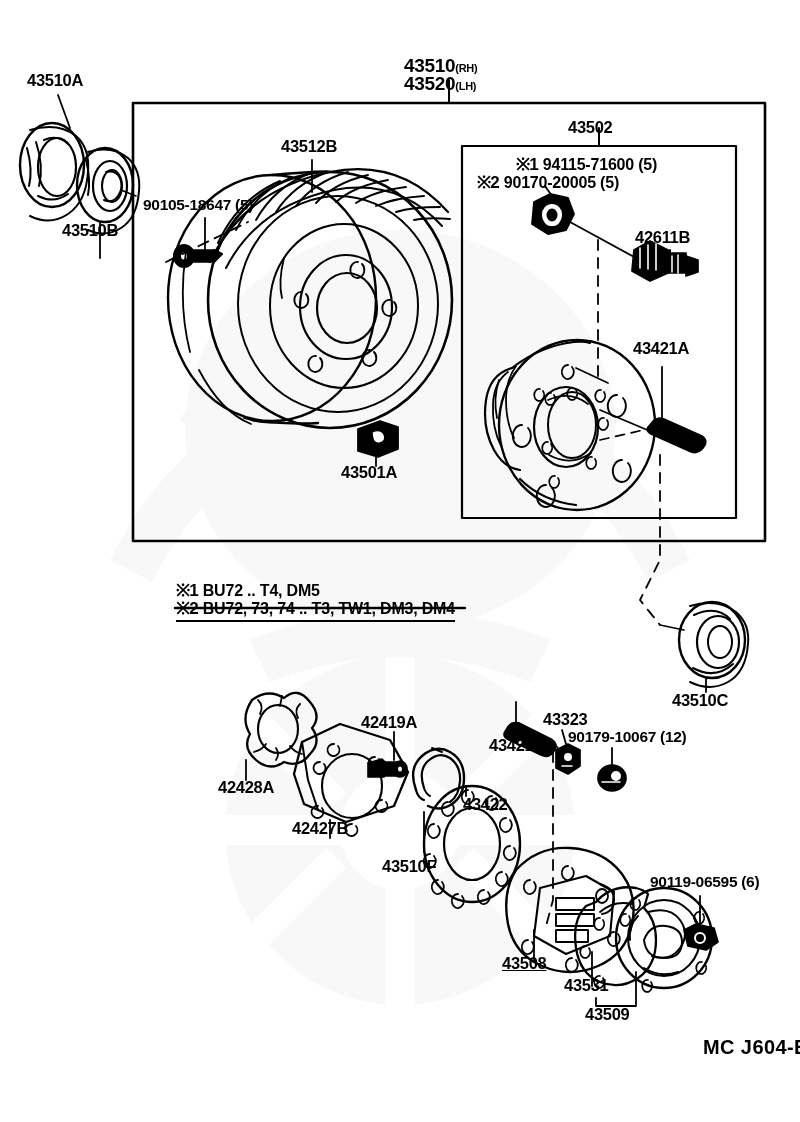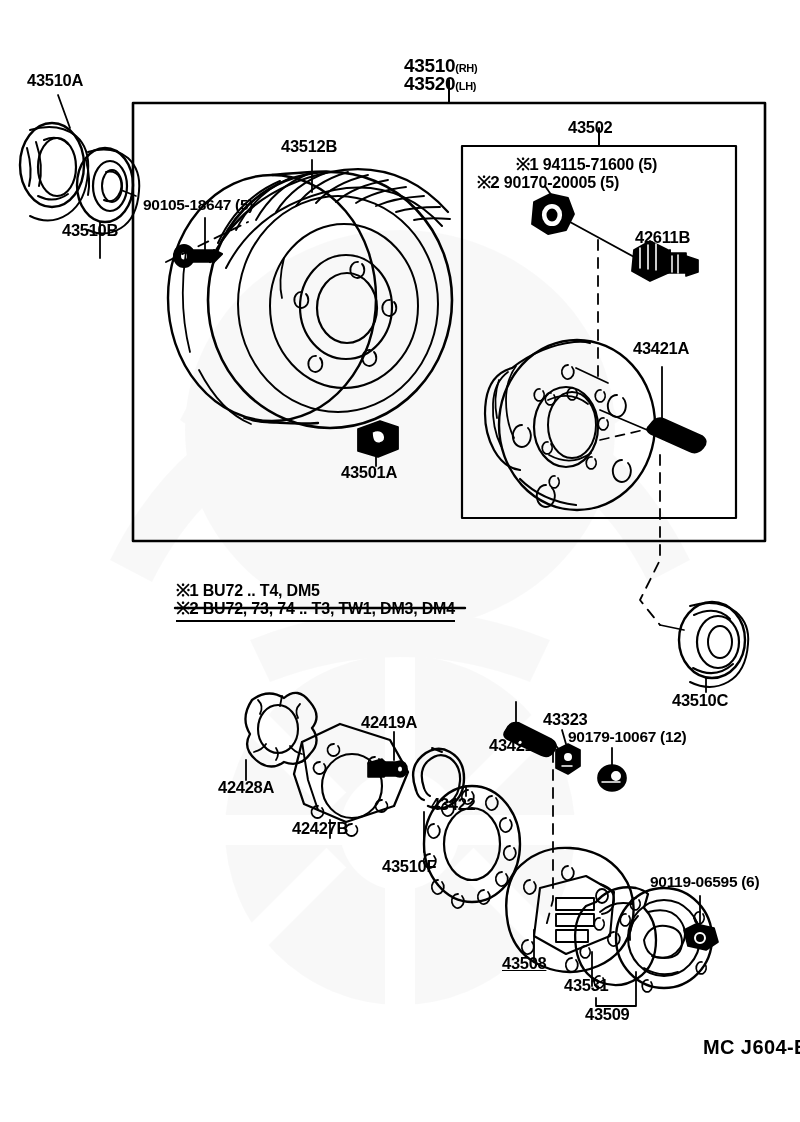--- a/index.html
+++ b/index.html
@@ -433,21 +433,21 @@
   </div>
   <div class="note-row underline-note" style="left:176px; top:596px;">
     <span class="note-star">※</span><span class="starnum">2</span>
     <span>BU72, 73, 74 .. T3, TW1, DM3, DM4</span>
   </div>
 
   <div class="lbl lbl-17" style="left:218px; top:779px;">42428A</div>
   <div class="lbl lbl-17" style="left:292px; top:820px;">42427B</div>
   <div class="lbl lbl-17" style="left:361px; top:714px;">42419A</div>
   <div class="lbl lbl-17" style="left:382px; top:858px;">43510F</div>
-  <div class="lbl lbl-17" style="left:431px; top:796px;">43422</div>
+  <div class="lbl lbl-17" style="left:463px; top:796px;">43422</div>
 
   <div class="lbl lbl-17" style="left:489px; top:701px;margin-top:36px;">43421B</div>
   <div class="lbl lbl-17" style="left:543px; top:711px;">43323</div>
   <div class="lbl lbl-16" style="left:568px; top:729px;">90179-10067 (12)</div>
 
   <div class="lbl lbl-17" style="left:502px; top:955px;text-decoration:underline;">43508</div>
   <div class="lbl lbl-17" style="left:564px; top:977px;">43531</div>
   <div class="lbl lbl-17" style="left:585px; top:1006px;">43509</div>
   <div class="lbl lbl-16" style="left:650px; top:874px;">90119-06595 (6)</div>
 

